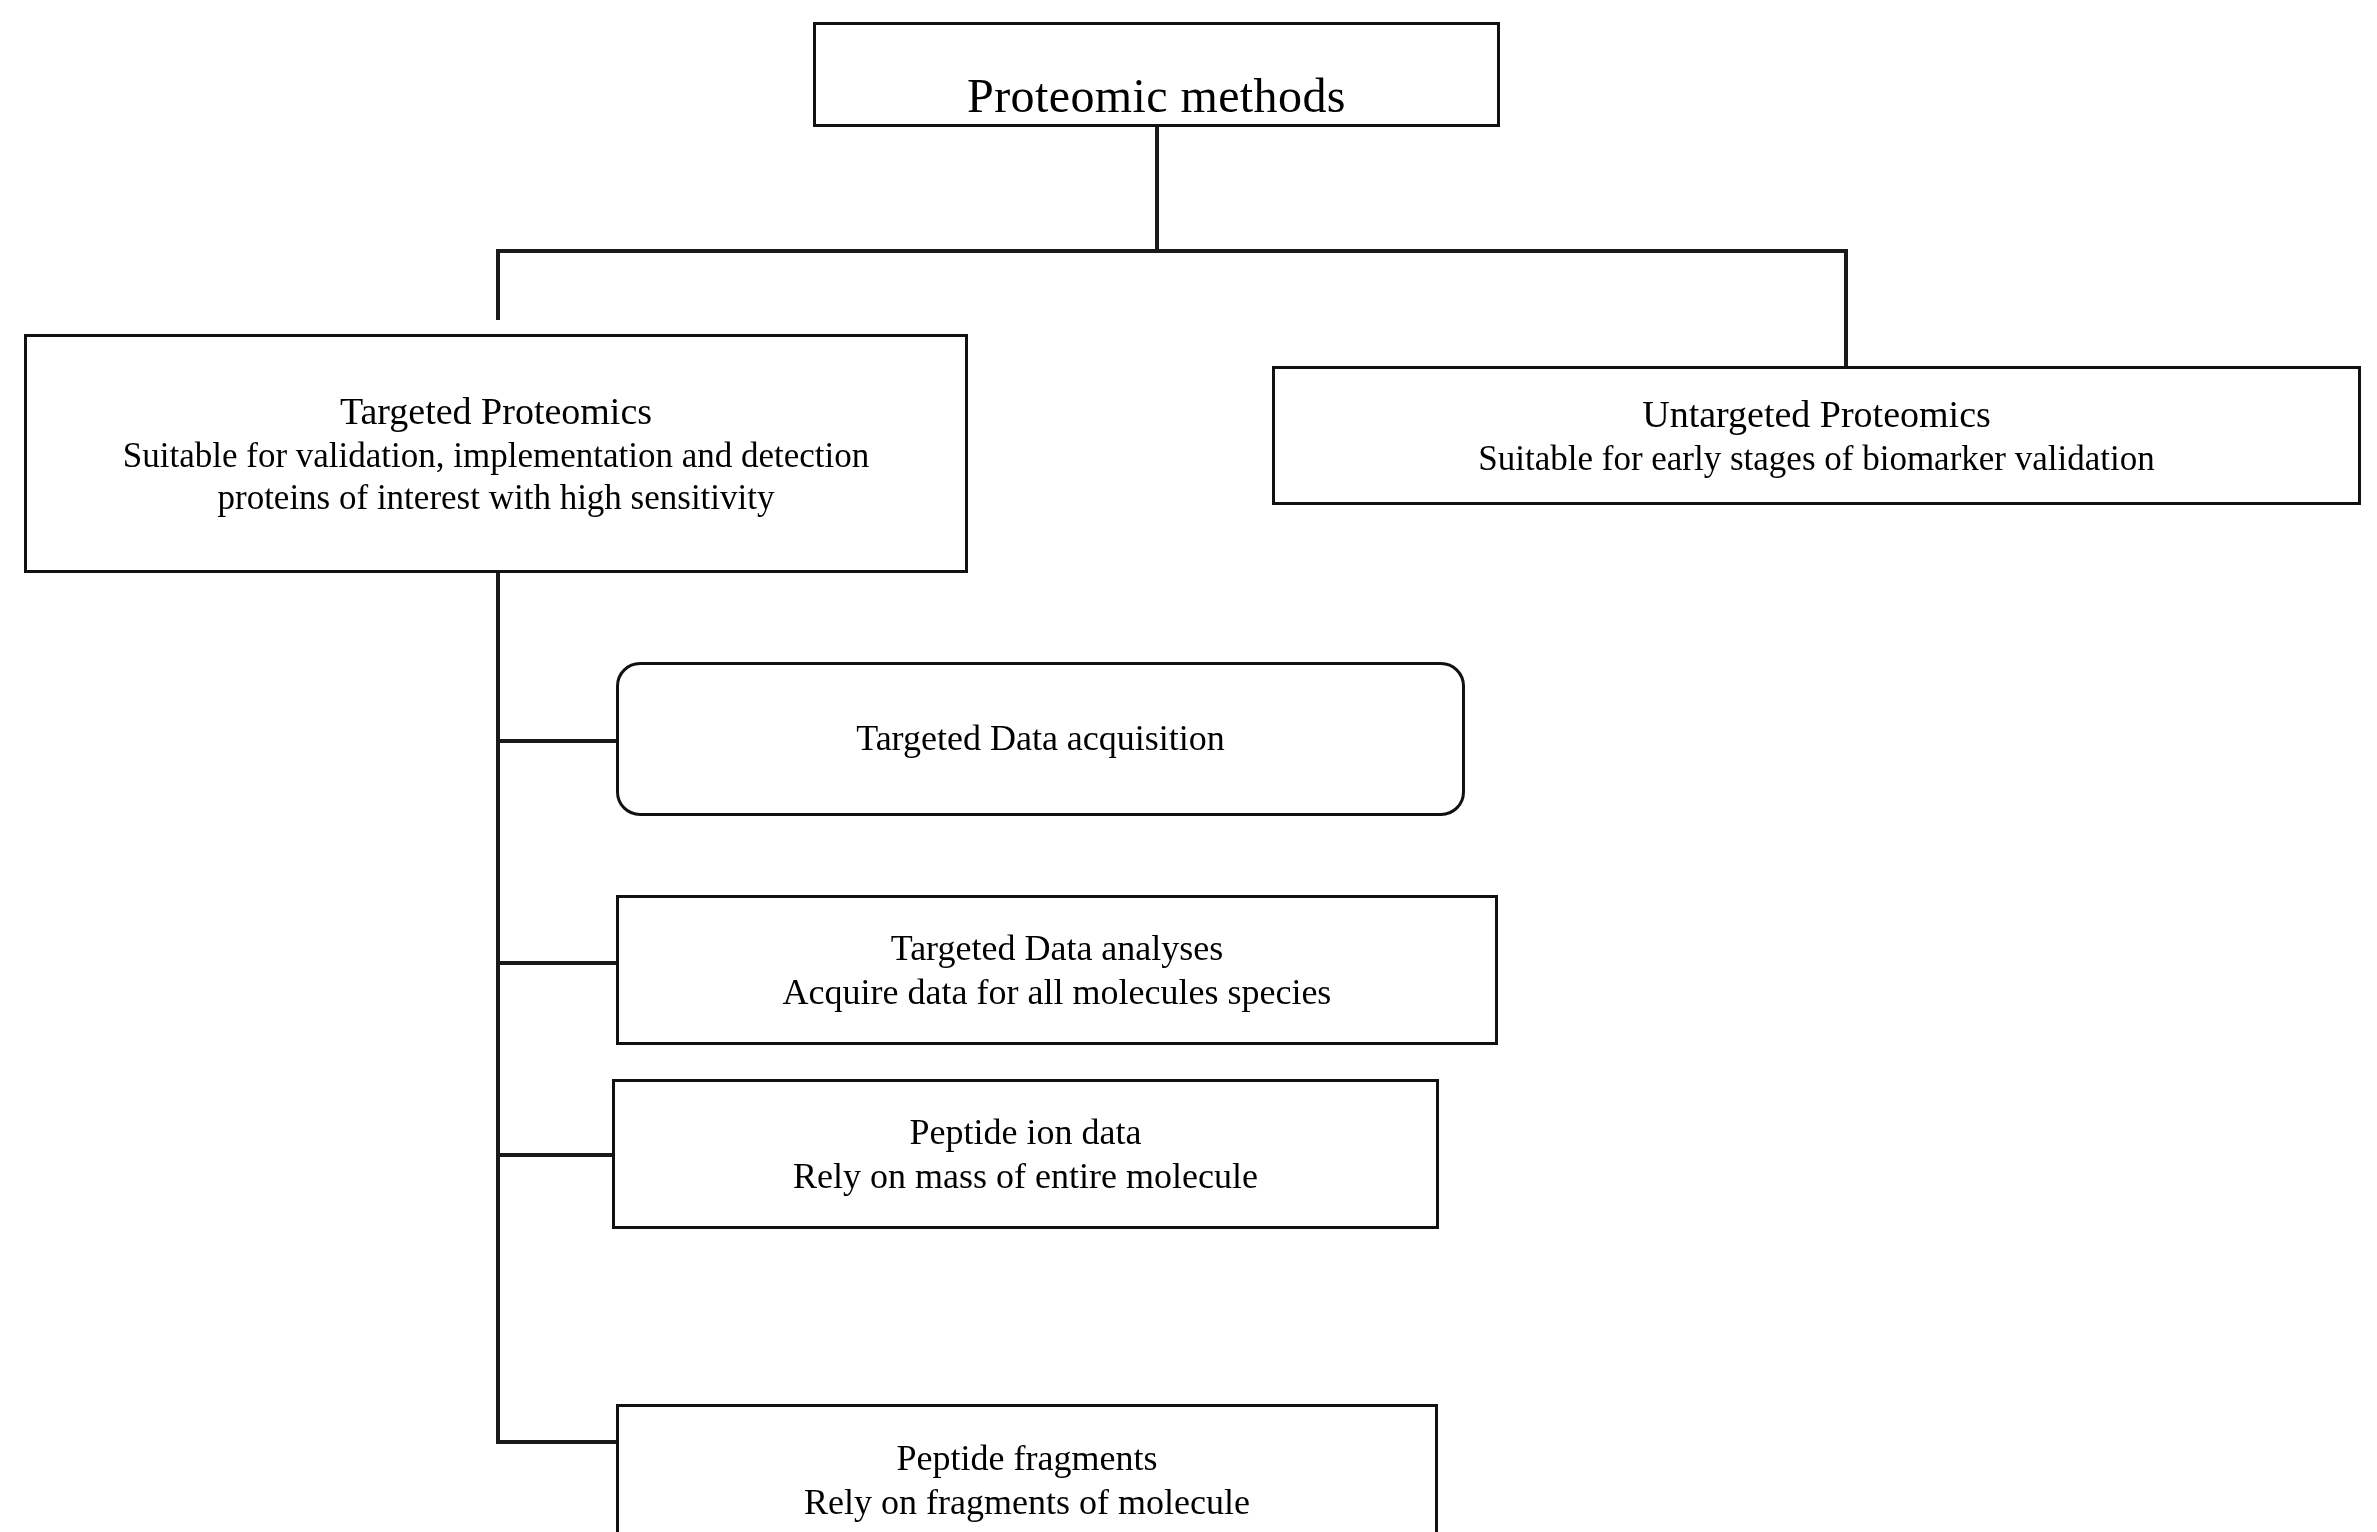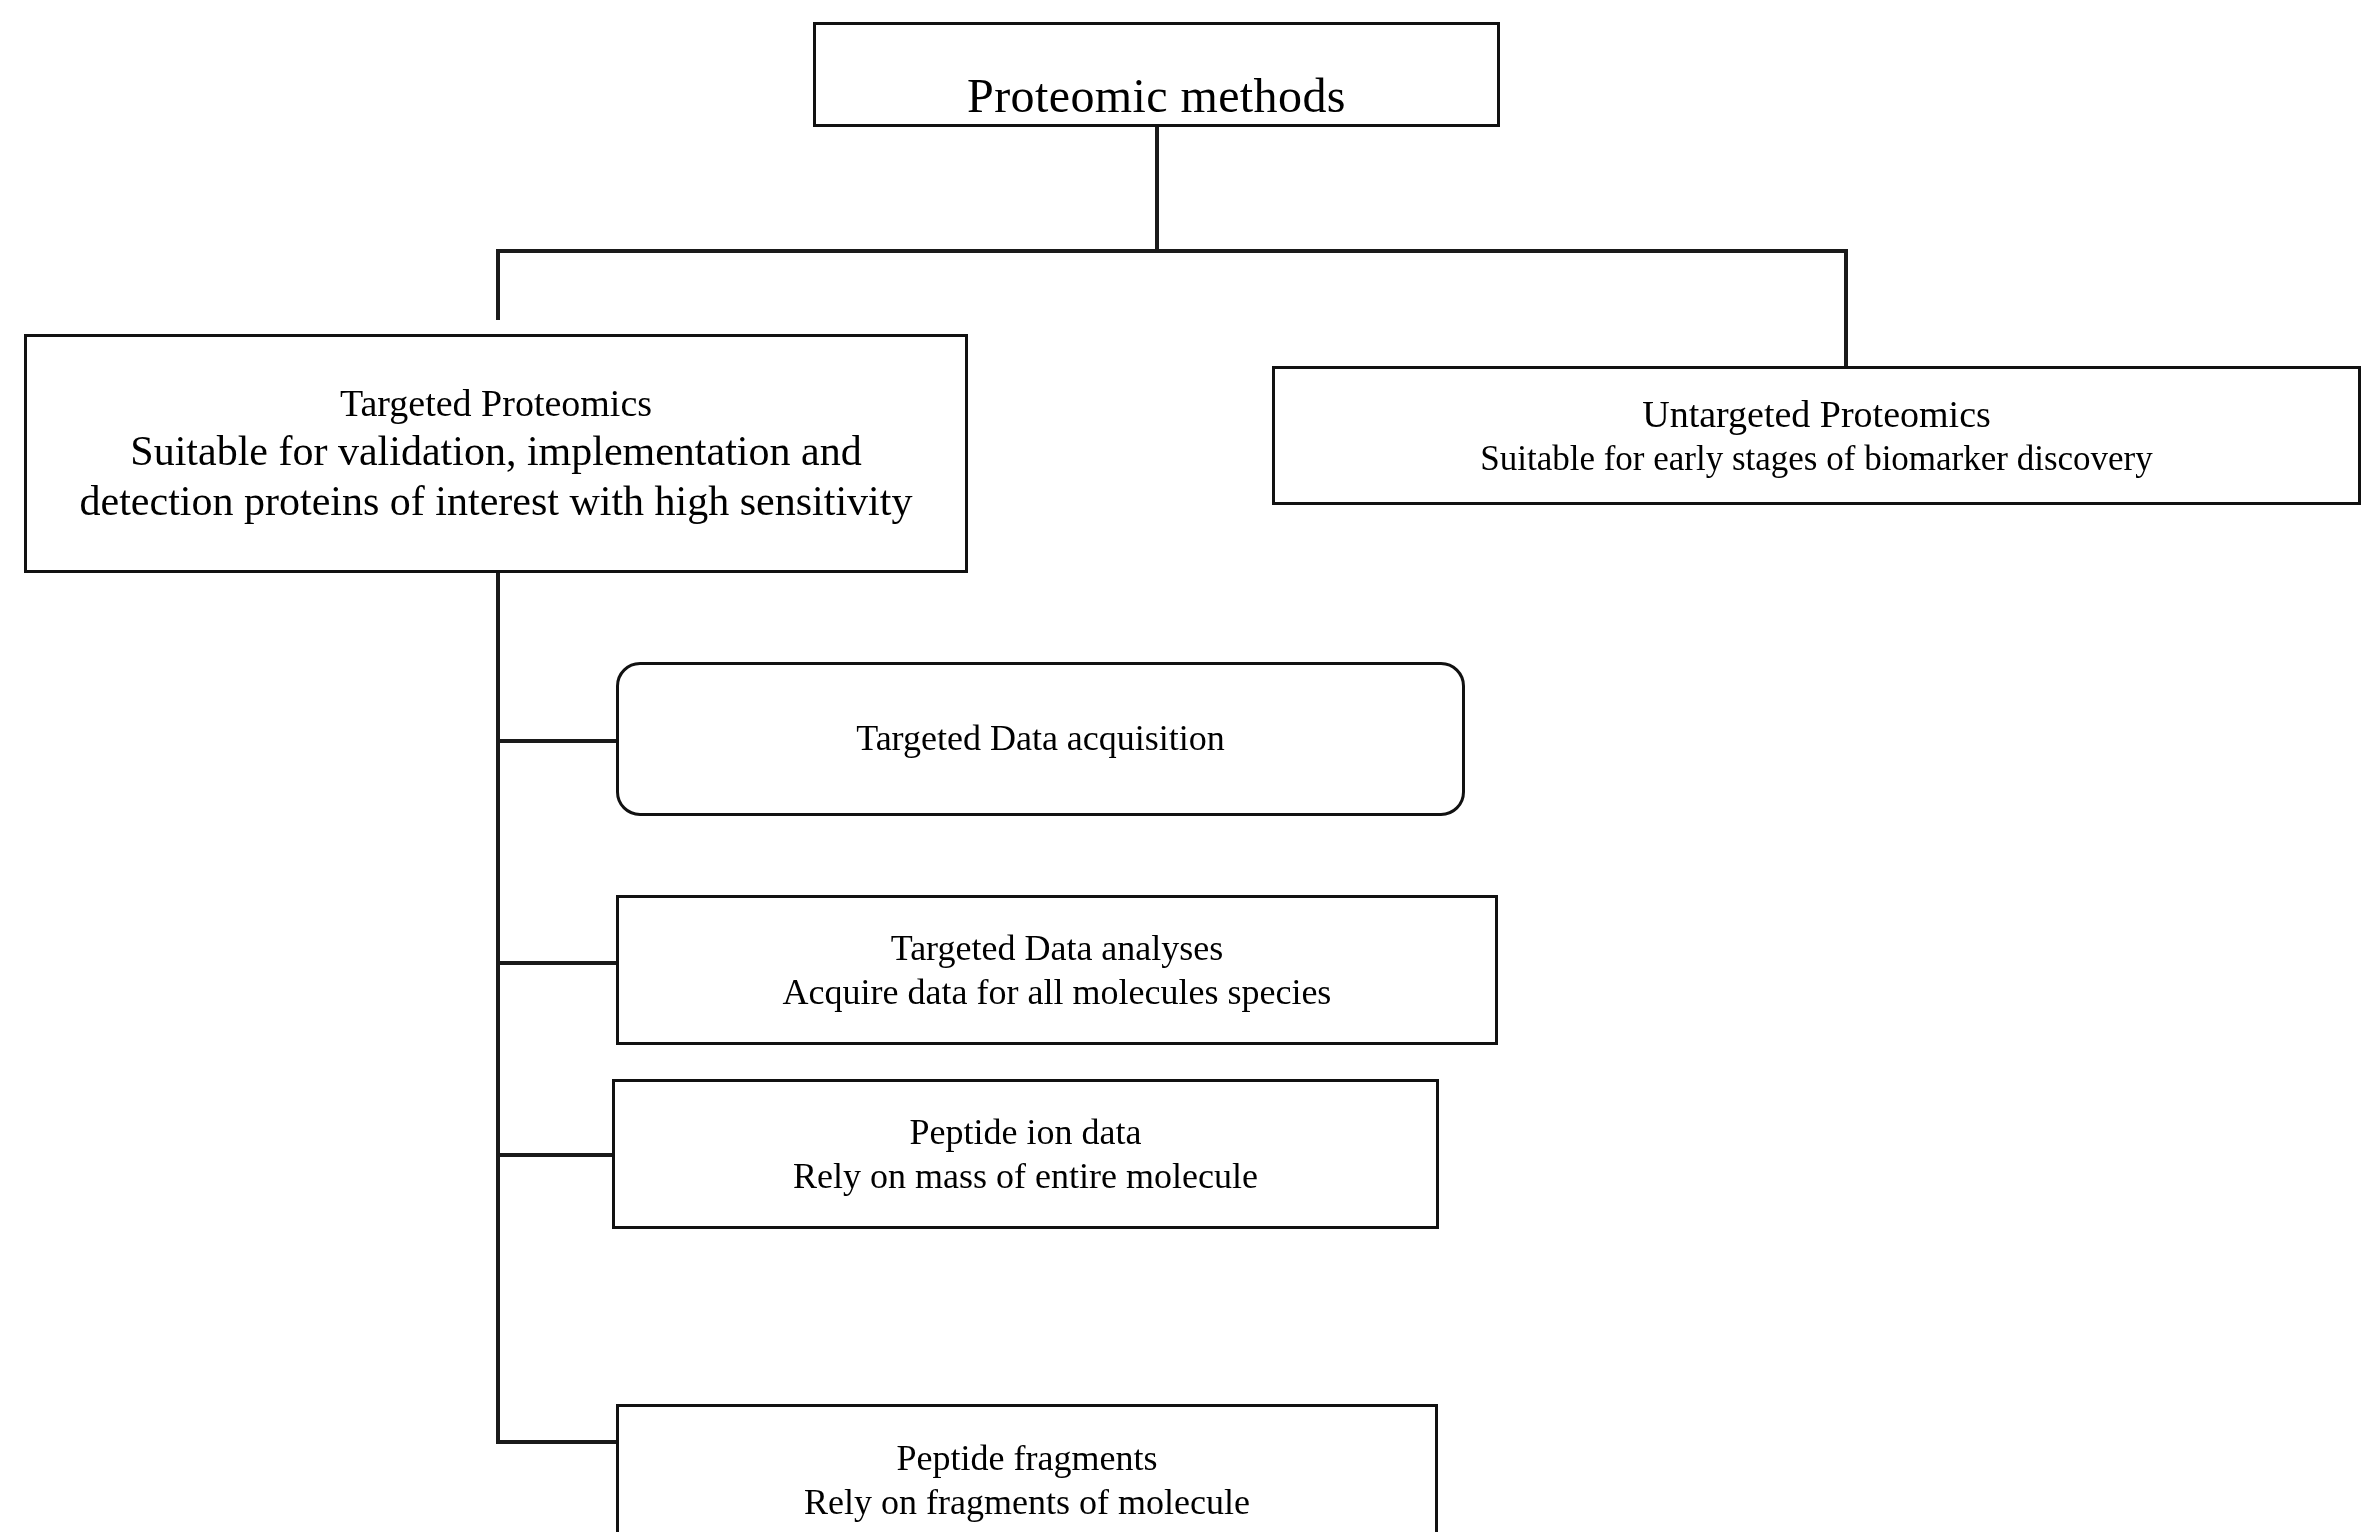--- a/index.html
+++ b/index.html
@@ -71,21 +71,21 @@
     width: 944px;
     height: 239px;
     padding: 4.6px 14px;
     margin-top: 17px;
   }
   #node-targeted .title {
     font-size: 38px;
     margin-bottom: 1.5px;
   }
   #node-targeted .desc {
-    font-size: 42px;
+    font-size: 35px;
     max-width: 839px;
   }
 
   
   #node-untargeted {
     left: 1272px;
     top: 366px;
     width: 1089px;
     height: 139px;
     padding: 3.1px 12.3px;
@@ -139,21 +139,21 @@
     <span class="title">Proteomic methods</span>
   </div>
 
   <div class="node" id="node-targeted">
     <span class="title">Targeted Proteomics</span>
     <span class="desc">Suitable for validation, implementation and detection proteins of interest with high sensitivity</span>
   </div>
 
   <div class="node" id="node-untargeted">
     <span class="title">Untargeted Proteomics</span>
-    <span class="desc">Suitable for early stages of biomarker discovery</span>
+    <span class="desc">Suitable for early stages of biomarker validation</span>
   </div>
 
   <div class="node child" id="node-child-0">
     <span class="title">Targeted  Data acquisition</span>
   </div>
 
   <div class="node child" id="node-child-1">
     <span class="title">Targeted  Data analyses</span>
     <span class="desc">Acquire data for all molecules species</span>
   </div>

